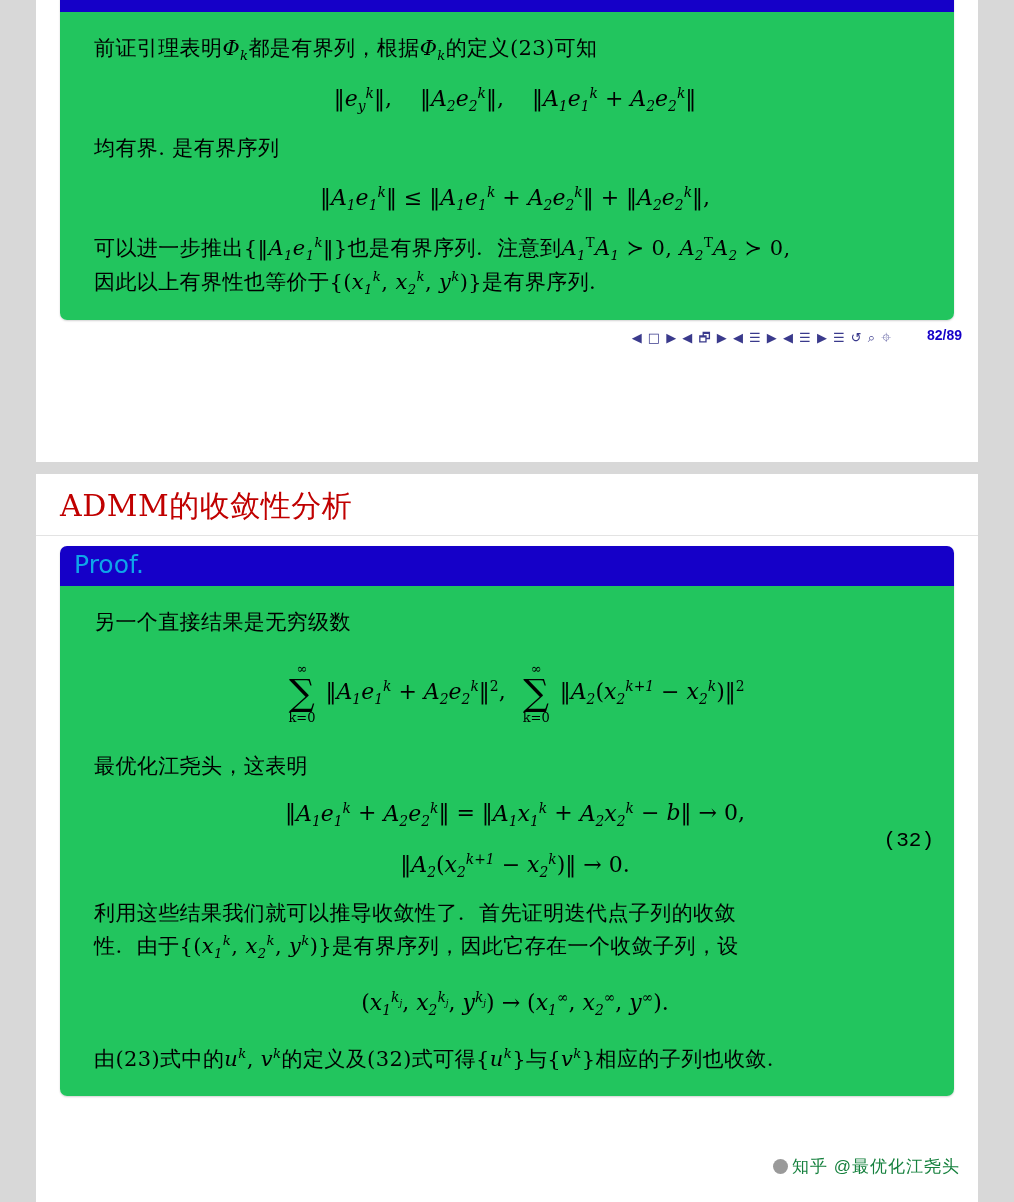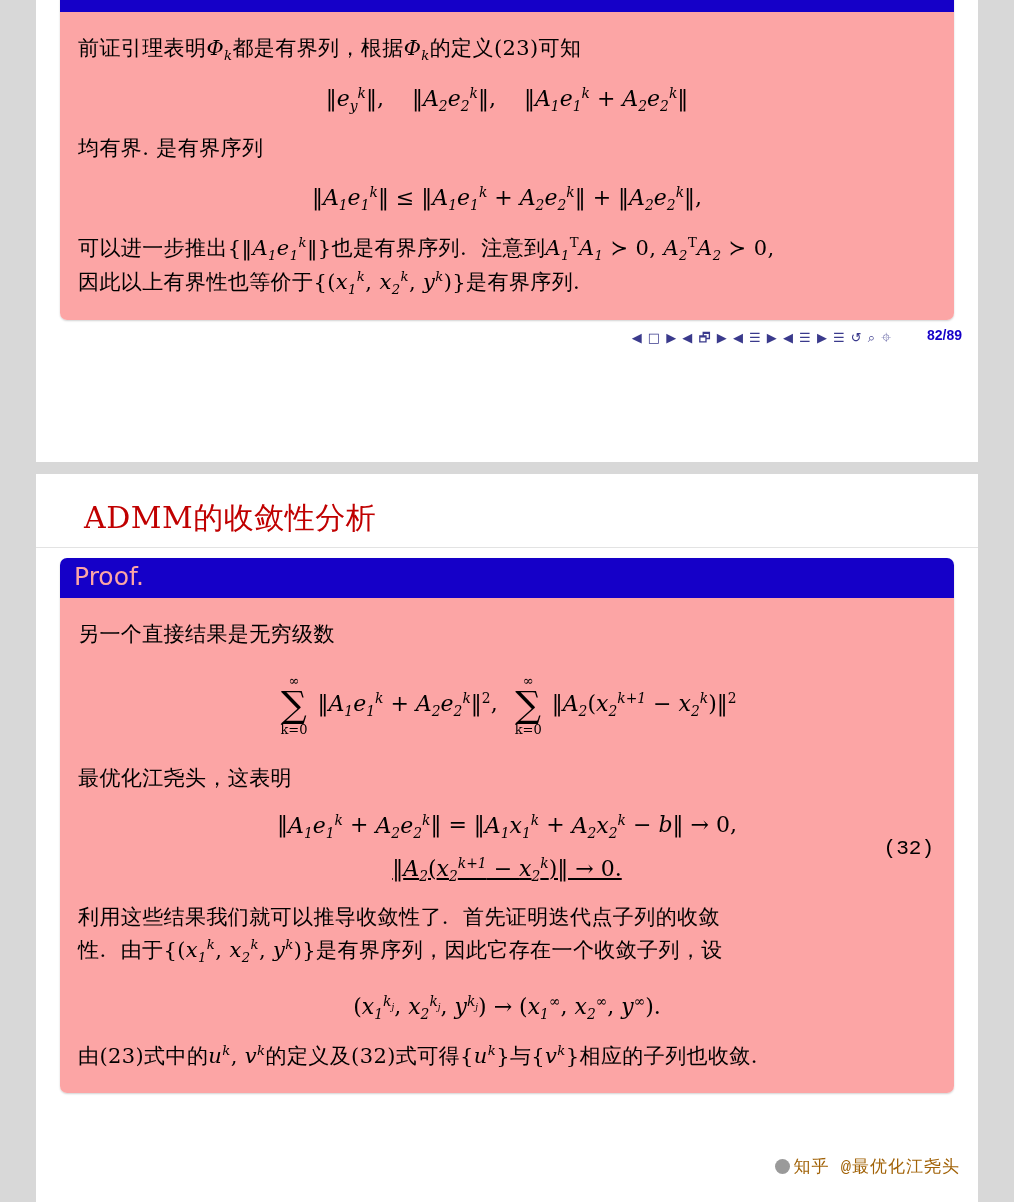--- a/index.html
+++ b/index.html
@@ -25,47 +25,46 @@
   }
   #slide-2 {
     top: 474px;
     height: 740px;
   }
 
   .slide-title {
     font-family: "DejaVu Serif", serif;
     color: #c00000;
     font-size: 30px;
-    padding: 24px 0 8px 24px;
+    padding: 12px 0 8px 24px;
     letter-spacing: 0.5px;
-    margin-left: 24px;
   }
   .title-rule {
     border-bottom: 1px solid #e3e3e3;
     margin: 0 0 6px 0;
   }
 
   .block {
     margin: 10px 24px 0 24px;
     border-radius: 7px;
     overflow: hidden;
     box-shadow: 0 1px 2px rgba(0,0,0,0.18);
   }
   .block-head {
     background: #1500c8;
-    color: #fca5a5;
+    color: #0ea5e9;
     font-family: "DejaVu Sans", sans-serif;
     font-size: 25px;
     padding: 6px 0 8px 14px;
     line-height: 1.05;
   }
   .block-body {
-    background: #fca5a5;
+    background: #22c55e;
     color: #000000;
-    padding: 14px 18px 14px 18px;
+    padding: 14px 18px 14px 34px;
   }
 
   .para {
     font-family: "DejaVu Serif", serif;
     font-size: 21px;
     line-height: 1.6;
     margin: 6px 0 6px 0;
     letter-spacing: 0.4px;
   }
   .eq {
@@ -129,23 +128,23 @@
     top: 3px;
     font-family: Liberation Sans, sans-serif;
     font-size: 14px;
     font-weight: bold;
     color: #1500c8;
   }
   .watermark {
     position: absolute;
     right: 18px;
     bottom: 36px;
-    font-family: Liberation Mono, monospace;
+    font-family: Liberation Sans, sans-serif;
     font-size: 17px;
-    color: #a16207;
+    color: #15803d;
     letter-spacing: 1px;
   }
   .wm-logo {
     display: inline-block;
     width: 15px;
     height: 15px;
     border-radius: 50%;
     background: #9a9a9a;
     vertical-align: -2px;
     margin-right: 4px;
@@ -220,36 +219,36 @@
           <span class="lim">∞</span>
           <span class="sym">∑</span>
           <span class="lim">k=0</span>
         </span>
         ‖<i class="m">A<sub>2</sub></i>(<i class="m">x<sub>2</sub><sup>k+1</sup></i> − <i class="m">x<sub>2</sub><sup>k</sup></i>)‖<sup class="nm">2</sup>
       </div>
 
       <div class="para">最优化江尧头，这表明</div>
 
       <div class="eq-row">
-        <div class="eq" style="margin:16px 0 14px 0;">
+        <div class="eq" style="margin:16px 0 22px 0;">
           ‖<i class="m">A<sub>1</sub>e<sub>1</sub><sup>k</sup></i> + <i class="m">A<sub>2</sub>e<sub>2</sub><sup>k</sup></i>‖ =
           ‖<i class="m">A<sub>1</sub>x<sub>1</sub><sup>k</sup></i> + <i class="m">A<sub>2</sub>x<sub>2</sub><sup>k</sup></i> − <i class="m">b</i>‖ → 0,
         </div>
-        <div class="eq" style="margin:0 0 16px 0;text-decoration:underline;">
+        <div class="eq" style="margin:0 0 16px 0;">
           ‖<i class="m">A<sub>2</sub></i>(<i class="m">x<sub>2</sub><sup>k+1</sup></i> − <i class="m">x<sub>2</sub><sup>k</sup></i>)‖ → 0.
         </div>
         <span class="eq-num">(32)</span>
       </div>
 
       <div class="para">
         利用这些结果我们就可以推导收敛性了.&nbsp; 首先证明迭代点子列的收敛<br>
         性.&nbsp; 由于{(<i class="m">x<sub>1</sub><sup>k</sup></i>, <i class="m">x<sub>2</sub><sup>k</sup></i>, <i class="m">y<sup>k</sup></i>)}是有界序列，因此它存在一个收敛子列，设
       </div>
 
-      <div class="eq" style="margin:24px 0 17px 0;">
+      <div class="eq" style="margin:24px 0 24px 0;">
         (<i class="m">x<sub>1</sub><sup>k<sub>j</sub></sup></i>, <i class="m">x<sub>2</sub><sup>k<sub>j</sub></sup></i>, <i class="m">y<sup>k<sub>j</sub></sup></i>) →
         (<i class="m">x<sub>1</sub><sup class="nm">∞</sup></i>, <i class="m">x<sub>2</sub><sup class="nm">∞</sup></i>, <i class="m">y<sup class="nm">∞</sup></i>).
       </div>
 
       <div class="para">
         由(23)式中的<i class="m">u<sup>k</sup></i>, <i class="m">v<sup>k</sup></i>的定义及(32)式可得{<i class="m">u<sup>k</sup></i>}与{<i class="m">v<sup>k</sup></i>}相应的子列也收敛.
       </div>
 
     </div>
   </div>

